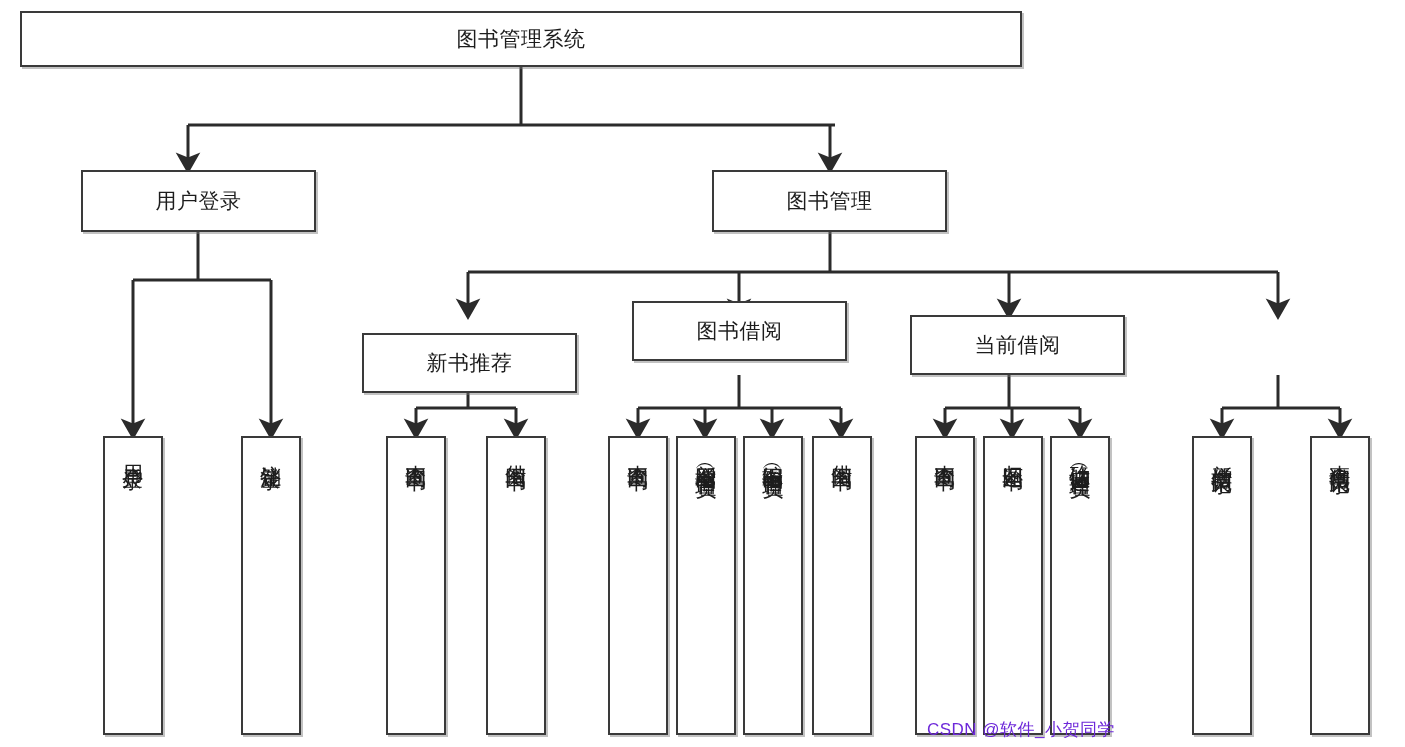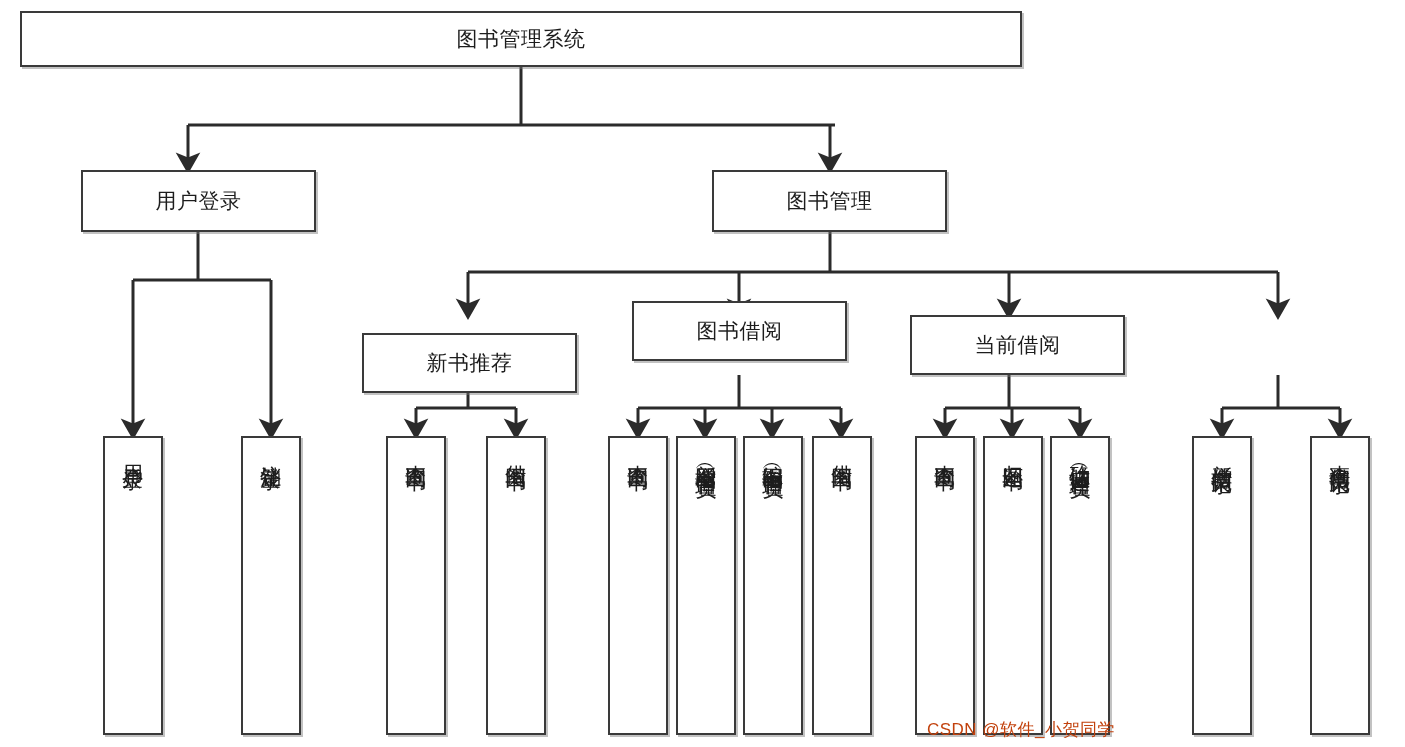--- a/index.html
+++ b/index.html
@@ -49,21 +49,21 @@
     text-orientation: upright;
     -webkit-writing-mode: vertical-rl;
     white-space: nowrap;
     letter-spacing: 2px;
     font-size: 21px;
   }
   .watermark {
     position: absolute;
     right: 14px;
     bottom: 6px;
-    color: #c2410c;
+    color: #6d28d9;
     font-size: 17px;
     letter-spacing: 0.5px;
     white-space: nowrap;
     pointer-events: none;
   }
   svg#edges {
     position: absolute;
     left: 0;
     top: 0;
     width: 1405px;

